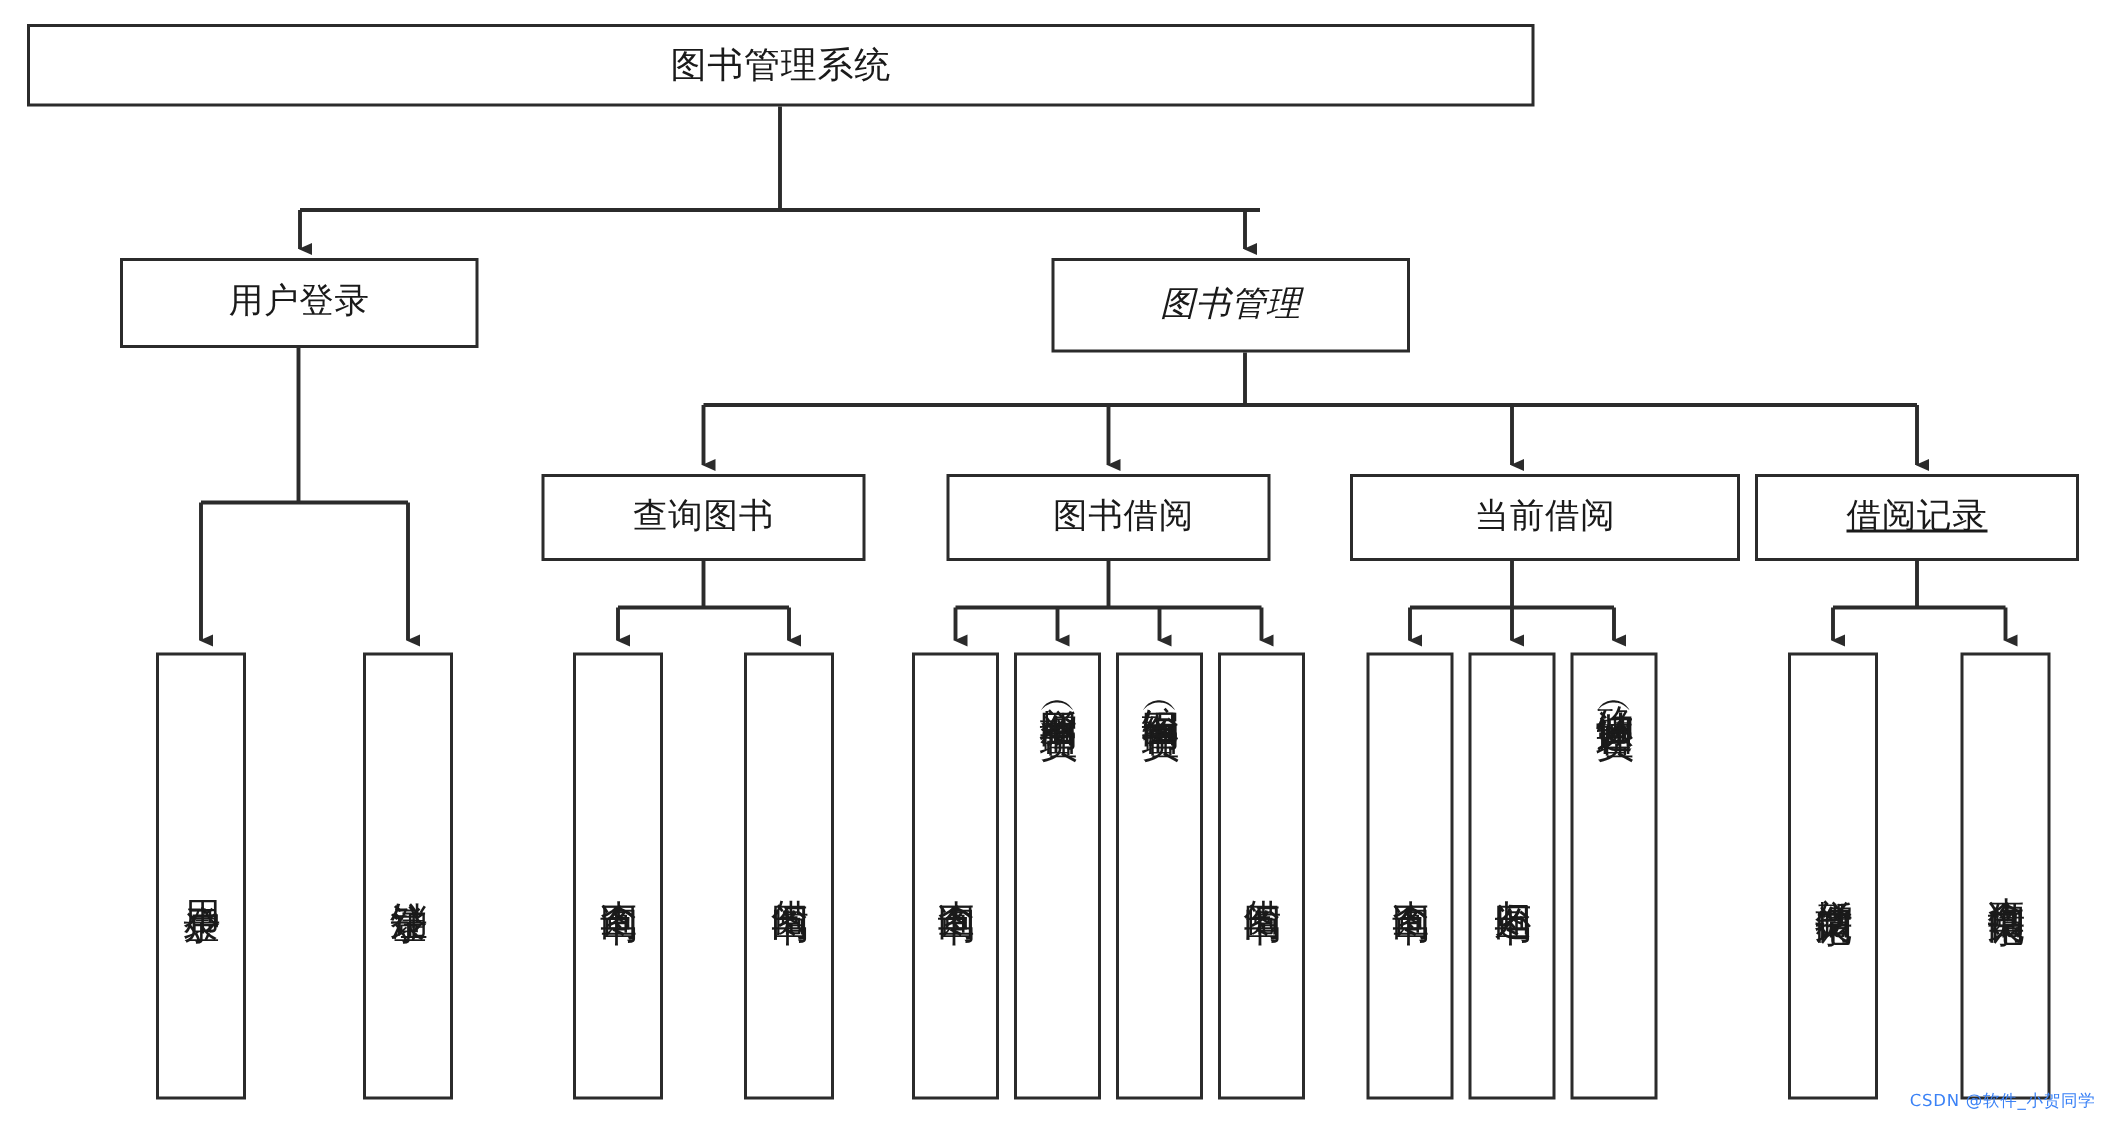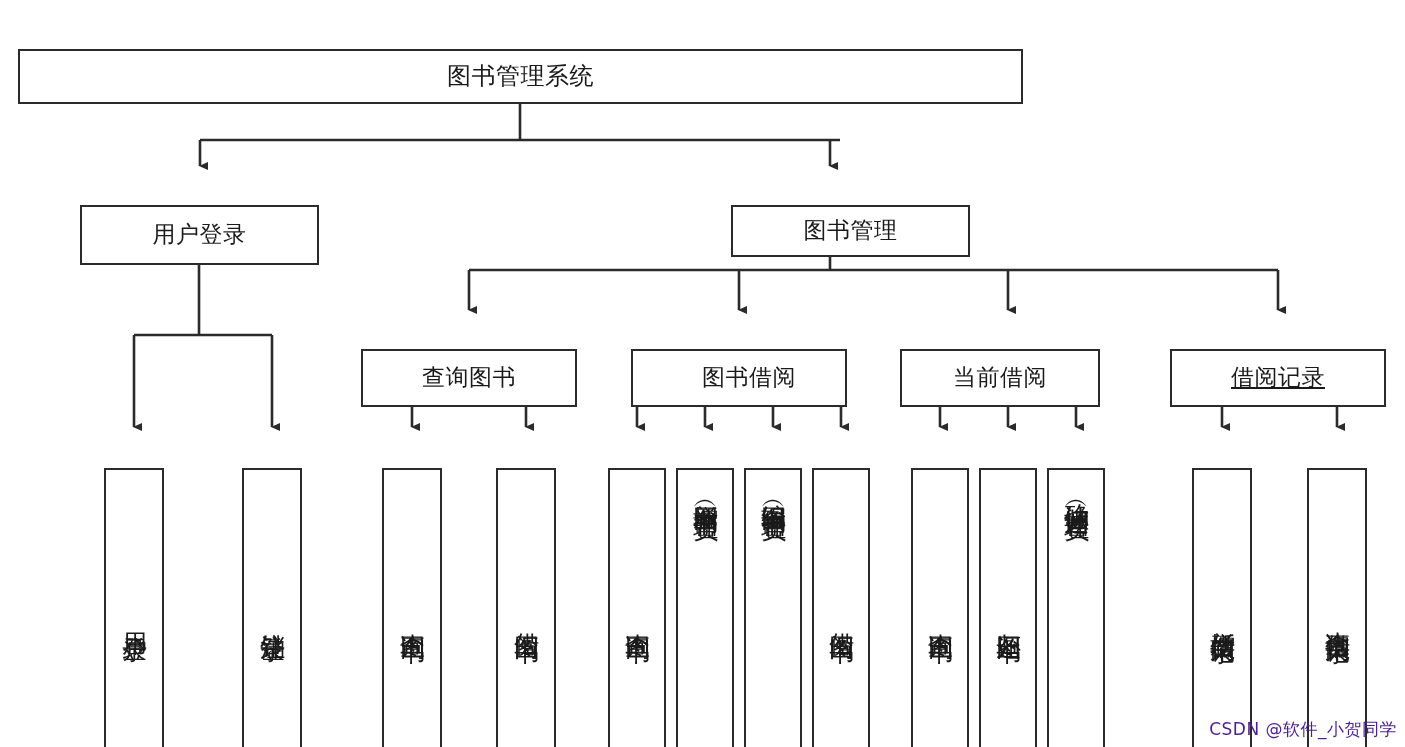--- a/index.html
+++ b/index.html
@@ -28,21 +28,20 @@
   }
   .node {
     position: absolute;
     box-sizing: border-box;
     background: #ffffff;
     border: 2px solid #2b2b2b;
     display: flex;
     align-items: center;
     justify-content: center;
     color: #1a1a1a;
-    margin-top: 33px;
   }
   .node .node-label {
     display: block;
     line-height: 1.18;
     letter-spacing: 0.5px;
     white-space: nowrap;
   }
   .node.horizontal .node-label {
     font-size: 23px;
   }
@@ -62,22 +61,22 @@
     letter-spacing: 2px;
   }
   .node.vertical.centered {
     align-items: center;
     padding-top: 0;
   }
   #watermark {
     position: absolute;
     right: 8px;
     bottom: 6px;
-    font-size: 17px;
-    color: #4c1d95;
+    font-size: 11px;
+    color: #3b82f6;
     letter-spacing: 0.5px;
     white-space: nowrap;
     font-family: "DejaVu Sans", "Liberation Sans", sans-serif;
   }
 </style>
 </head>
 <body>
 
 <div id="diagram-root">
 
@@ -131,31 +130,31 @@
     </g>
   </svg>
 
   <div class="node root horizontal" style="left:18px; top:16px; width:1005px; height:55px;">
     <span class="node-label">图书管理系统</span>
   </div>
 
   <div class="node horizontal" style="left:80px; top:172px; width:239px; height:60px;">
     <span class="node-label">用户登录</span>
   </div>
-  <div class="node horizontal" style="left:731px; top:172px; width:239px; height:52px;">
+  <div class="node horizontal" style="left:701px; top:172px; width:239px; height:63px;font-style:italic;">
     <span class="node-label">图书管理</span>
   </div>
 
   <div class="node horizontal" style="left:361px; top:316px; width:216px; height:58px;">
     <span class="node-label">查询图书</span>
   </div>
   <div class="node horizontal" style="left:631px; top:316px; width:216px; height:58px;padding-left:20px;">
     <span class="node-label">图书借阅</span>
   </div>
-  <div class="node horizontal" style="left:900px; top:316px; width:200px; height:58px;">
+  <div class="node horizontal" style="left:900px; top:316px; width:260px; height:58px;">
     <span class="node-label">当前借阅</span>
   </div>
   <div class="node horizontal" style="left:1170px; top:316px; width:216px; height:58px;text-decoration:underline;">
     <span class="node-label">借阅记录</span>
   </div>
 
   <div class="node vertical centered" style="left:104px; top:435px; width:60px; height:298px;">
     <span class="node-label">用户登录</span>
   </div>
   <div class="node vertical centered" style="left:242px; top:435px; width:60px; height:298px;">

